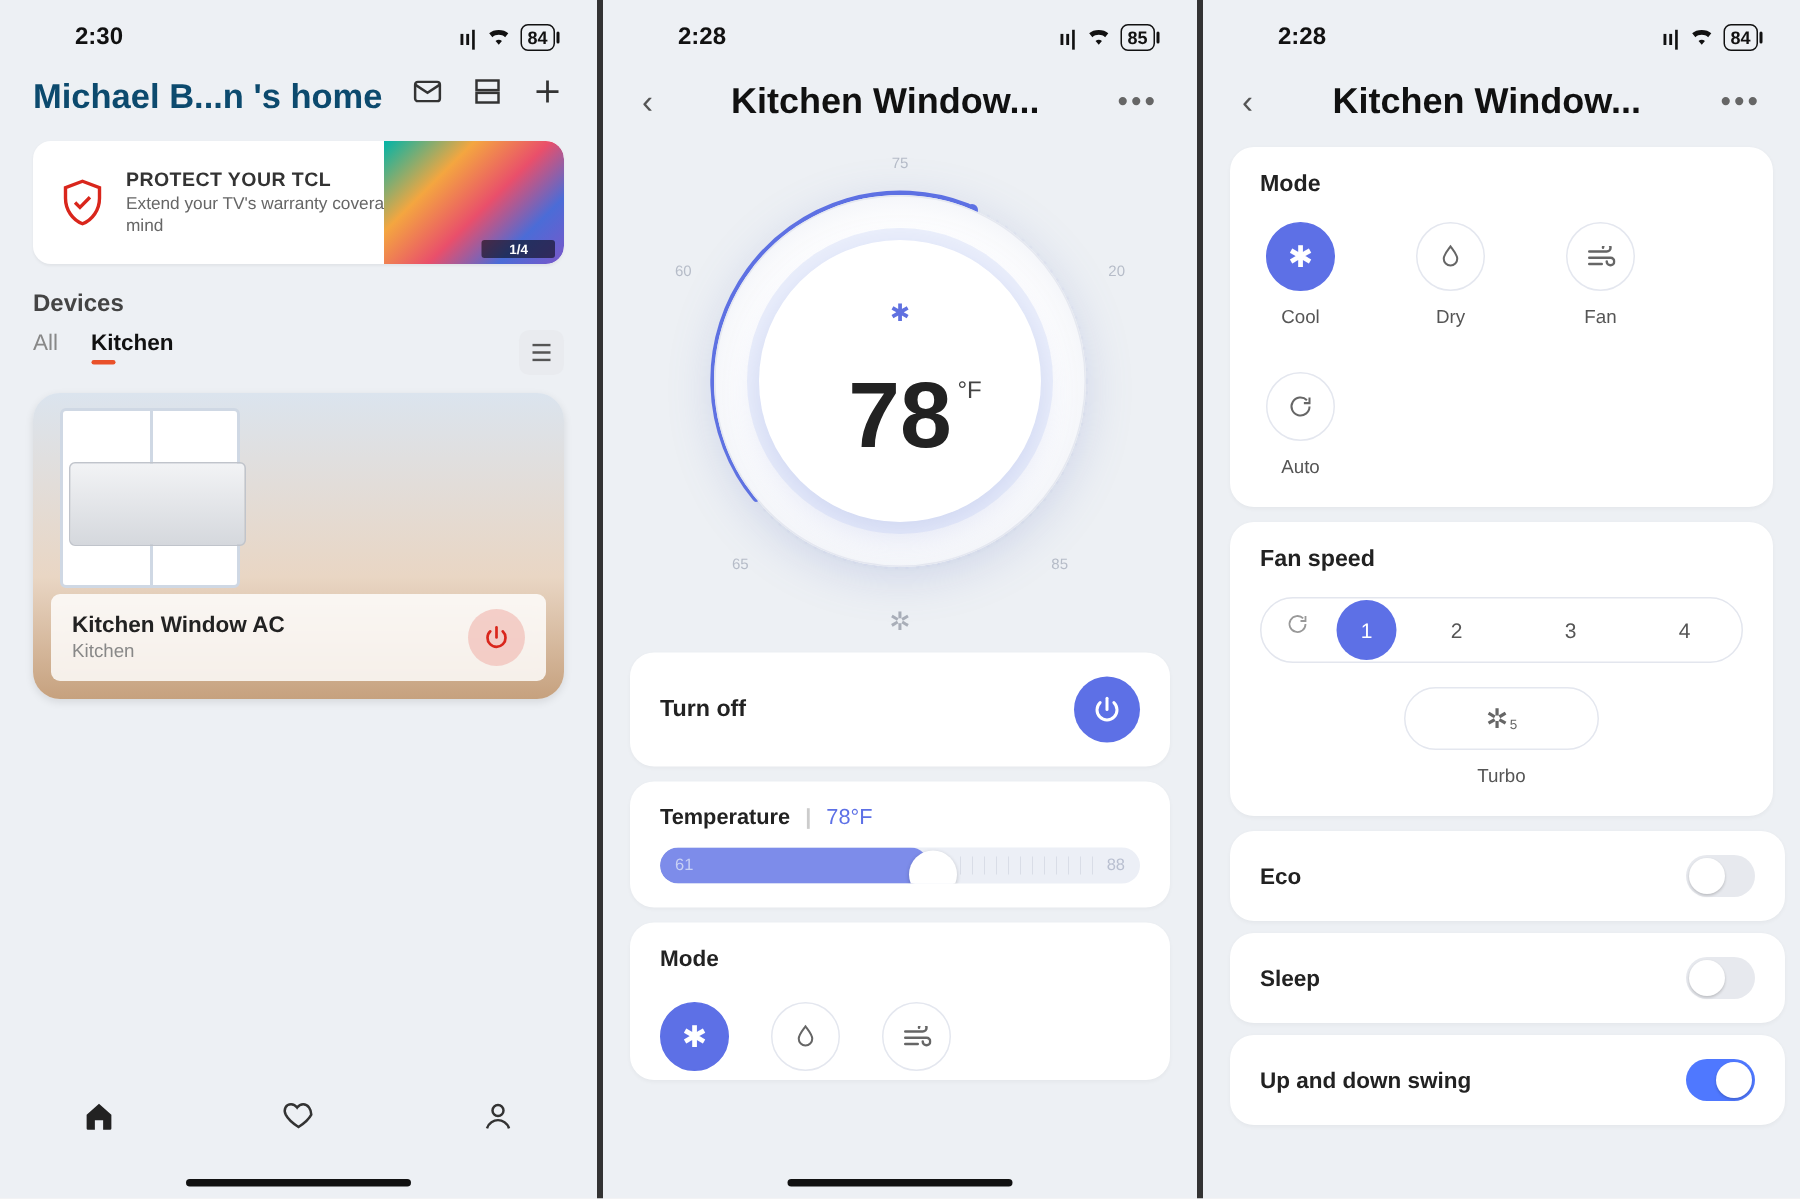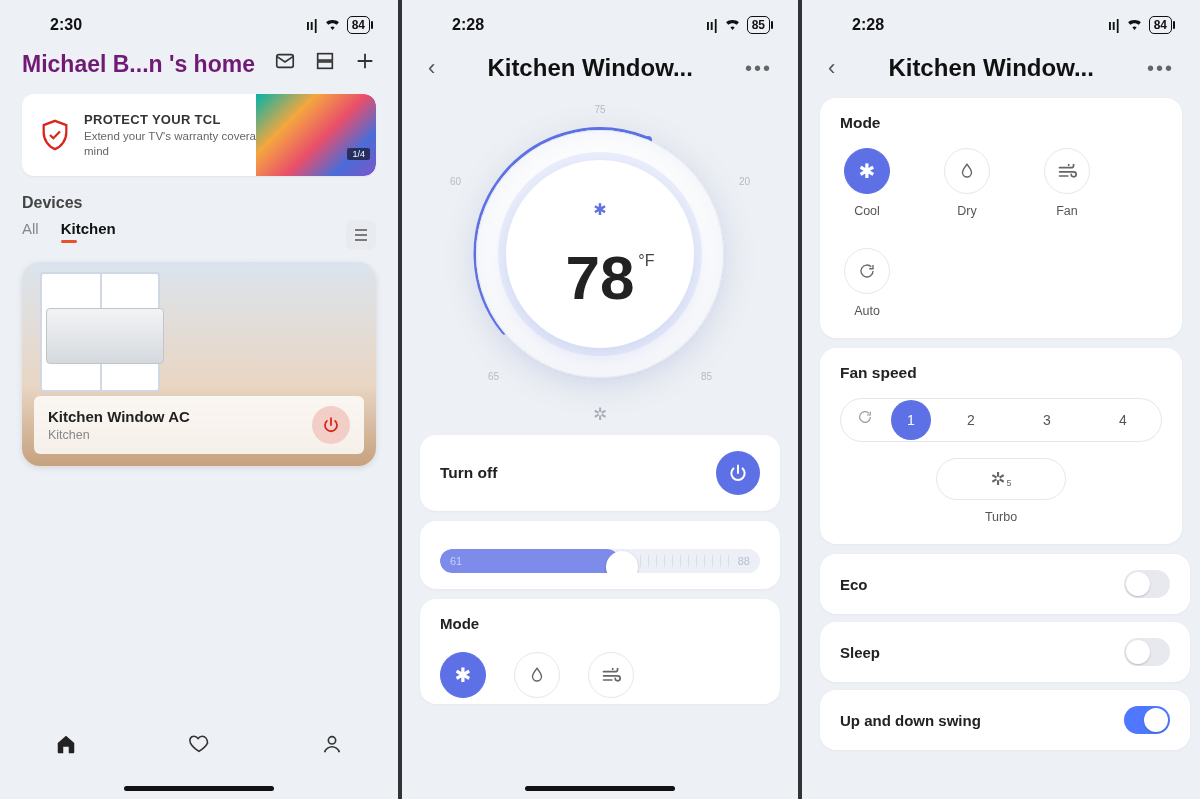--- a/index.html
+++ b/index.html
@@ -12,30 +12,30 @@
   .status-bar { height:50px; padding:0 28px 0 50px; display:flex; align-items:center; justify-content:space-between; font-weight:600; font-size:16px; color:#111; }
   .status-icons { display:flex; align-items:center; gap:6px; }
   .battery { border:1.5px solid #111; border-radius:5px; padding:1px 4px; font-size:12px; font-weight:700; position:relative; }
   .battery::after { content:""; position:absolute; right:-4px; top:4px; width:2px; height:8px; background:#111; border-radius:1px; }
   .wifi, .signal { font-size:14px; }
 
   .home-indicator { position:absolute; bottom:8px; left:50%; transform:translateX(-50%); width:150px; height:5px; background:#111; border-radius:3px; }
 
   
   .hdr { display:flex; align-items:center; justify-content:space-between; padding:0 22px 6px 22px; }
-  .hdr h1 { font-size:23px; font-weight:700; margin:0; color:#701a75; }
+  .hdr h1 { font-size:23px; font-weight:700; margin:0; color:#0c4a6e; }
   .hdr-icons { display:flex; gap:18px; font-size:22px; color:#333; }
   .hdr-icons span { cursor:pointer; }
 
   .banner { margin:10px 22px 18px 22px; background:#fff; border-radius:12px; height:82px; display:flex; align-items:center; padding:0 16px; position:relative; overflow:hidden; box-shadow:0 1px 2px rgba(0,0,0,0.05); }
   .shield { width:34px; height:34px; flex:none; margin-right:12px; color:#d9261c; }
   .banner-text strong { font-size:13px; color:#333; display:block; letter-spacing:0.3px; }
   .banner-text span { font-size:11.5px; color:#666; line-height:1.3; display:block; margin-top:2px; }
   .banner-img { position:absolute; right:0; top:0; width:120px; height:100%; background:linear-gradient(135deg,#00b4a8 0%,#f4a640 30%,#e94f6b 55%,#4b6cd7 78%,#7a57c9 100%); border-radius:0 12px 12px 0; }
-  .banner-pager { position:absolute; right:6px; bottom:16px; background:rgba(0,0,0,0.55); color:#fff; font-size:9px; padding:1px 5px; border-radius:2px; }
+  .banner-pager { position:absolute; right:6px; bottom:4px; background:rgba(0,0,0,0.55); color:#fff; font-size:9px; padding:1px 18px; border-radius:2px;font-weight:bold; }
 
   .section-title { padding:0 22px; font-size:16px; font-weight:600; color:#444; }
   .tabs { display:flex; align-items:flex-start; padding:8px 22px 12px 22px; gap:22px; position:relative; }
   .tab { font-size:15px; color:#888; cursor:pointer; position:relative; }
   .tab.active { color:#111; font-weight:600; }
   .tab.active::after { content:""; position:absolute; left:0; right:70%; bottom:-6px; height:3px; background:#e9512a; border-radius:2px; }
   .view-toggle { margin-left:auto; width:30px; height:30px; border-radius:7px; background:#e9ebef; display:flex; align-items:center; justify-content:center; font-size:15px; color:#555; cursor:pointer; }
 
   .device-card { margin:0 22px; border-radius:18px; overflow:hidden; height:204px; position:relative; background:linear-gradient(180deg,#dbe4ee 0%,#e9d6c4 60%,#c6a17e 100%); box-shadow:0 2px 6px rgba(0,0,0,0.1); cursor:pointer; }
   .window-frame { position:absolute; left:18px; top:10px; width:120px; height:120px; background:#fff; border:2px solid #cfd8e4; border-radius:4px; }
@@ -250,20 +250,25 @@
       <span class="row-label">Turn off</span>
       <div class="power-btn">
         <svg width="20" height="20" viewBox="0 0 24 24" fill="none" stroke="#fff" stroke-width="2.4" stroke-linecap="round">
             <path d="M12 3v9"></path>
             <path d="M6.5 6.5a8 8 0 1 0 11 0"></path>
           </svg>
       </div>
     </div>
 
     <div class="card">
+      <div class="temp-head">
+        <span>Temperature</span>
+        <span class="sep">|</span>
+        <span class="val">78°F</span>
+      </div>
       <div class="slider">
         <div class="slider-fill"></div>
         <span class="slider-min">61</span>
         <div class="slider-ticks"></div>
         <span class="slider-max">88</span>
         <div class="slider-thumb"></div>
       </div>
     </div>
 
     <div class="card" style="padding-bottom:6px;">

